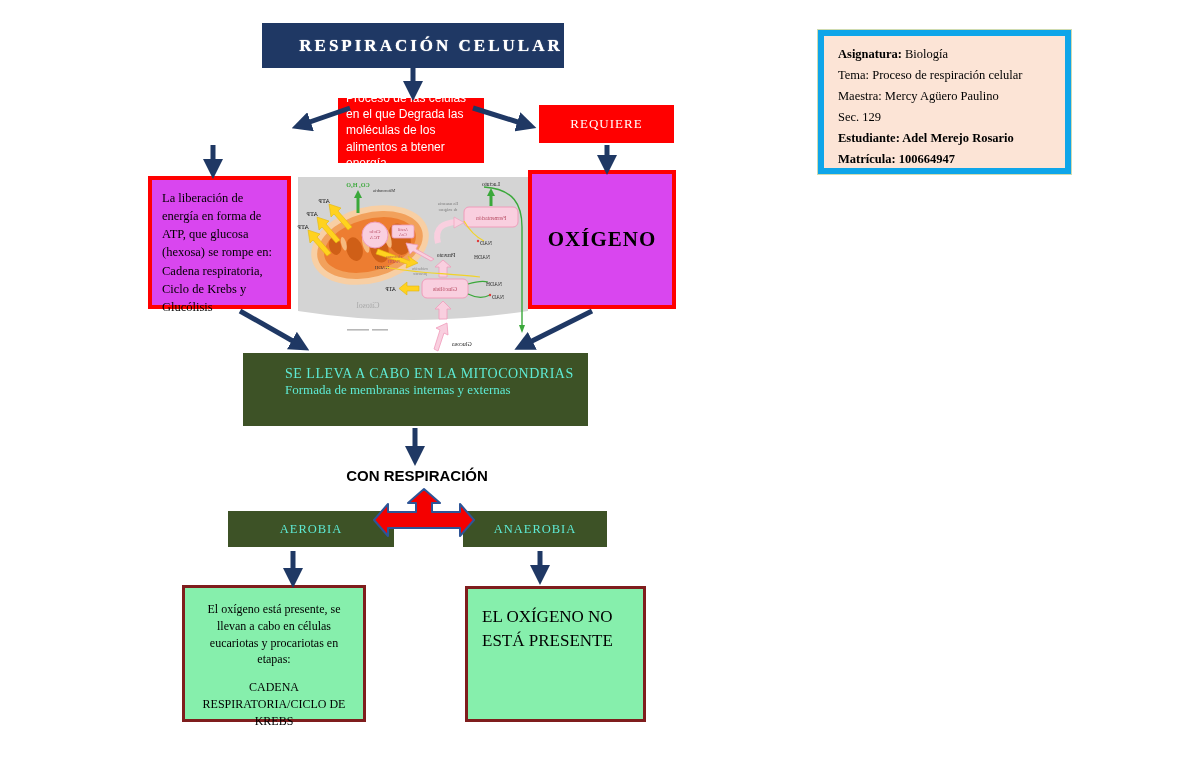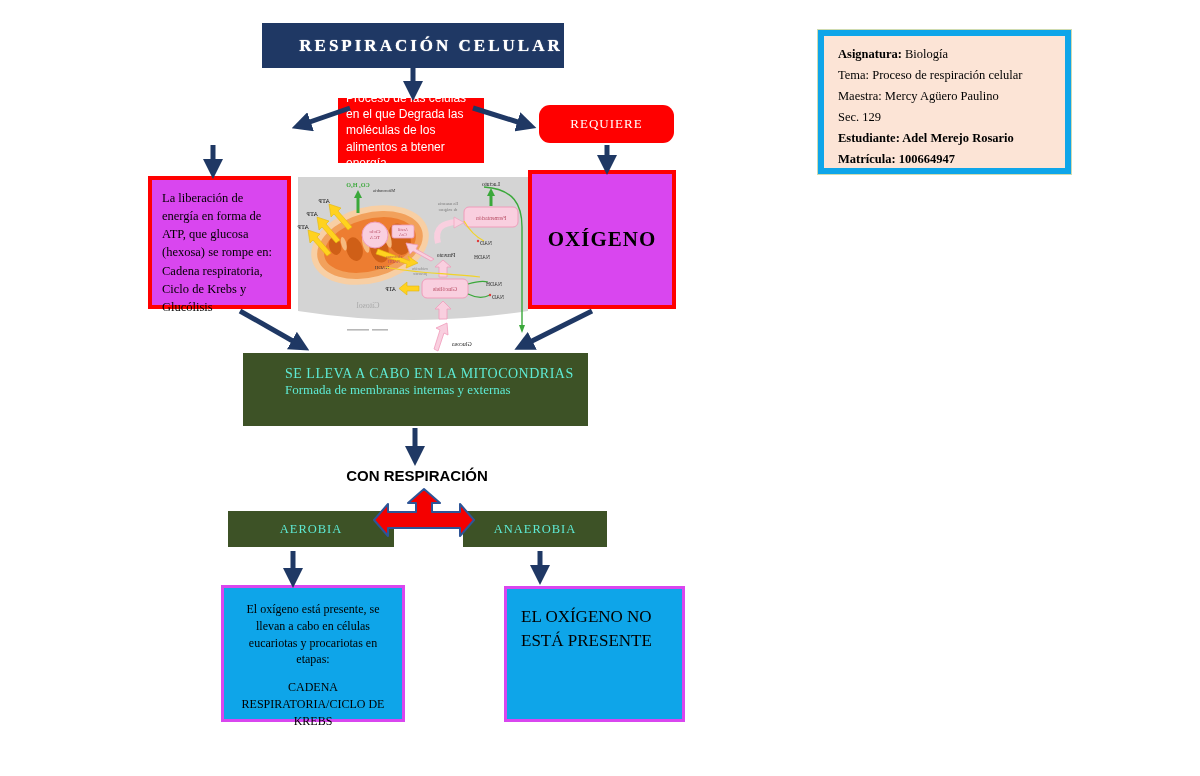--- a/index.html
+++ b/index.html
@@ -3,21 +3,21 @@
 <meta charset="utf-8">
 <style>
   html,body{margin:0;padding:0;background:#fff;}
   #canvas{position:relative;width:1200px;height:776px;background:#ffffff;overflow:hidden;
           font-family:"Liberation Serif",serif;}
   .abs{position:absolute;box-sizing:border-box;}
   .navybox{background:#1f3864;color:#ffffff;display:flex;align-items:center;justify-content:center;padding-left:36px;}
   .redbox{background:#ff0000;color:#ffffff;display:flex;align-items:center;justify-content:center;}
   .peachbox{background:#d946ef;border:4px solid #ff0000;color:#000;}
   .dgreenbox{background:#3d5226;color:#5eead4;}
-  .lgreenbox{background:#0ea5e9;border:3px solid #d946ef;color:#000;margin-left:39px;}
+  .lgreenbox{background:#86efac;border:3px solid #7f1d1d;color:#000;}
   .title-text{font-weight:bold;font-size:17px;letter-spacing:3px;text-shadow:0 0 1px #fff;}
   .small-caps{font-size:13px;letter-spacing:1px;}
   .proceso-text{font-family:"Liberation Sans",sans-serif;font-size:12px;line-height:1.35;
                 text-align:left;padding:4px 8px;}
   .connector-layer{position:absolute;left:0;top:0;width:1200px;height:776px;
                    pointer-events:none;z-index:6;}
   .info-line{white-space:pre-wrap;}
   .info-line .b{font-weight:bold;}
 </style>
 </head>
@@ -27,21 +27,21 @@
 
   <div class="abs navybox" style="left:262px;top:23px;width:302px;height:45px;">
     <span class="title-text">RESPIRACIÓN CELULAR</span>
   </div>
 
 
   <div class="abs redbox proceso-text" style="left:338px;top:98px;width:146px;height:65px;">
     <span>Proceso de las células en el que Degrada las moléculas de los alimentos a btener energía</span>
   </div>
 
-  <div class="abs redbox small-caps" style="left:539px;top:105px;width:135px;height:38px;border-radius:11px;">
+  <div class="abs redbox small-caps" style="left:539px;top:105px;width:135px;height:38px;">
     <span>REQUIERE</span>
   </div>
 
   <div class="abs peachbox" style="left:148px;top:176px;width:143px;height:133px;
        padding:9px 10px;font-size:12.5px;line-height:1.45;">
     <span>La liberación de energía en forma de ATP, que glucosa (hexosa) se rompe en: Cadena respiratoria, Ciclo de Krebs y Glucólisis</span>
   </div>
 
   <svg class="abs" style="left:296px;top:177px;" width="234" height="176" viewBox="0 0 234 176">
     <g transform="translate(234,0) scale(-1,1)">

